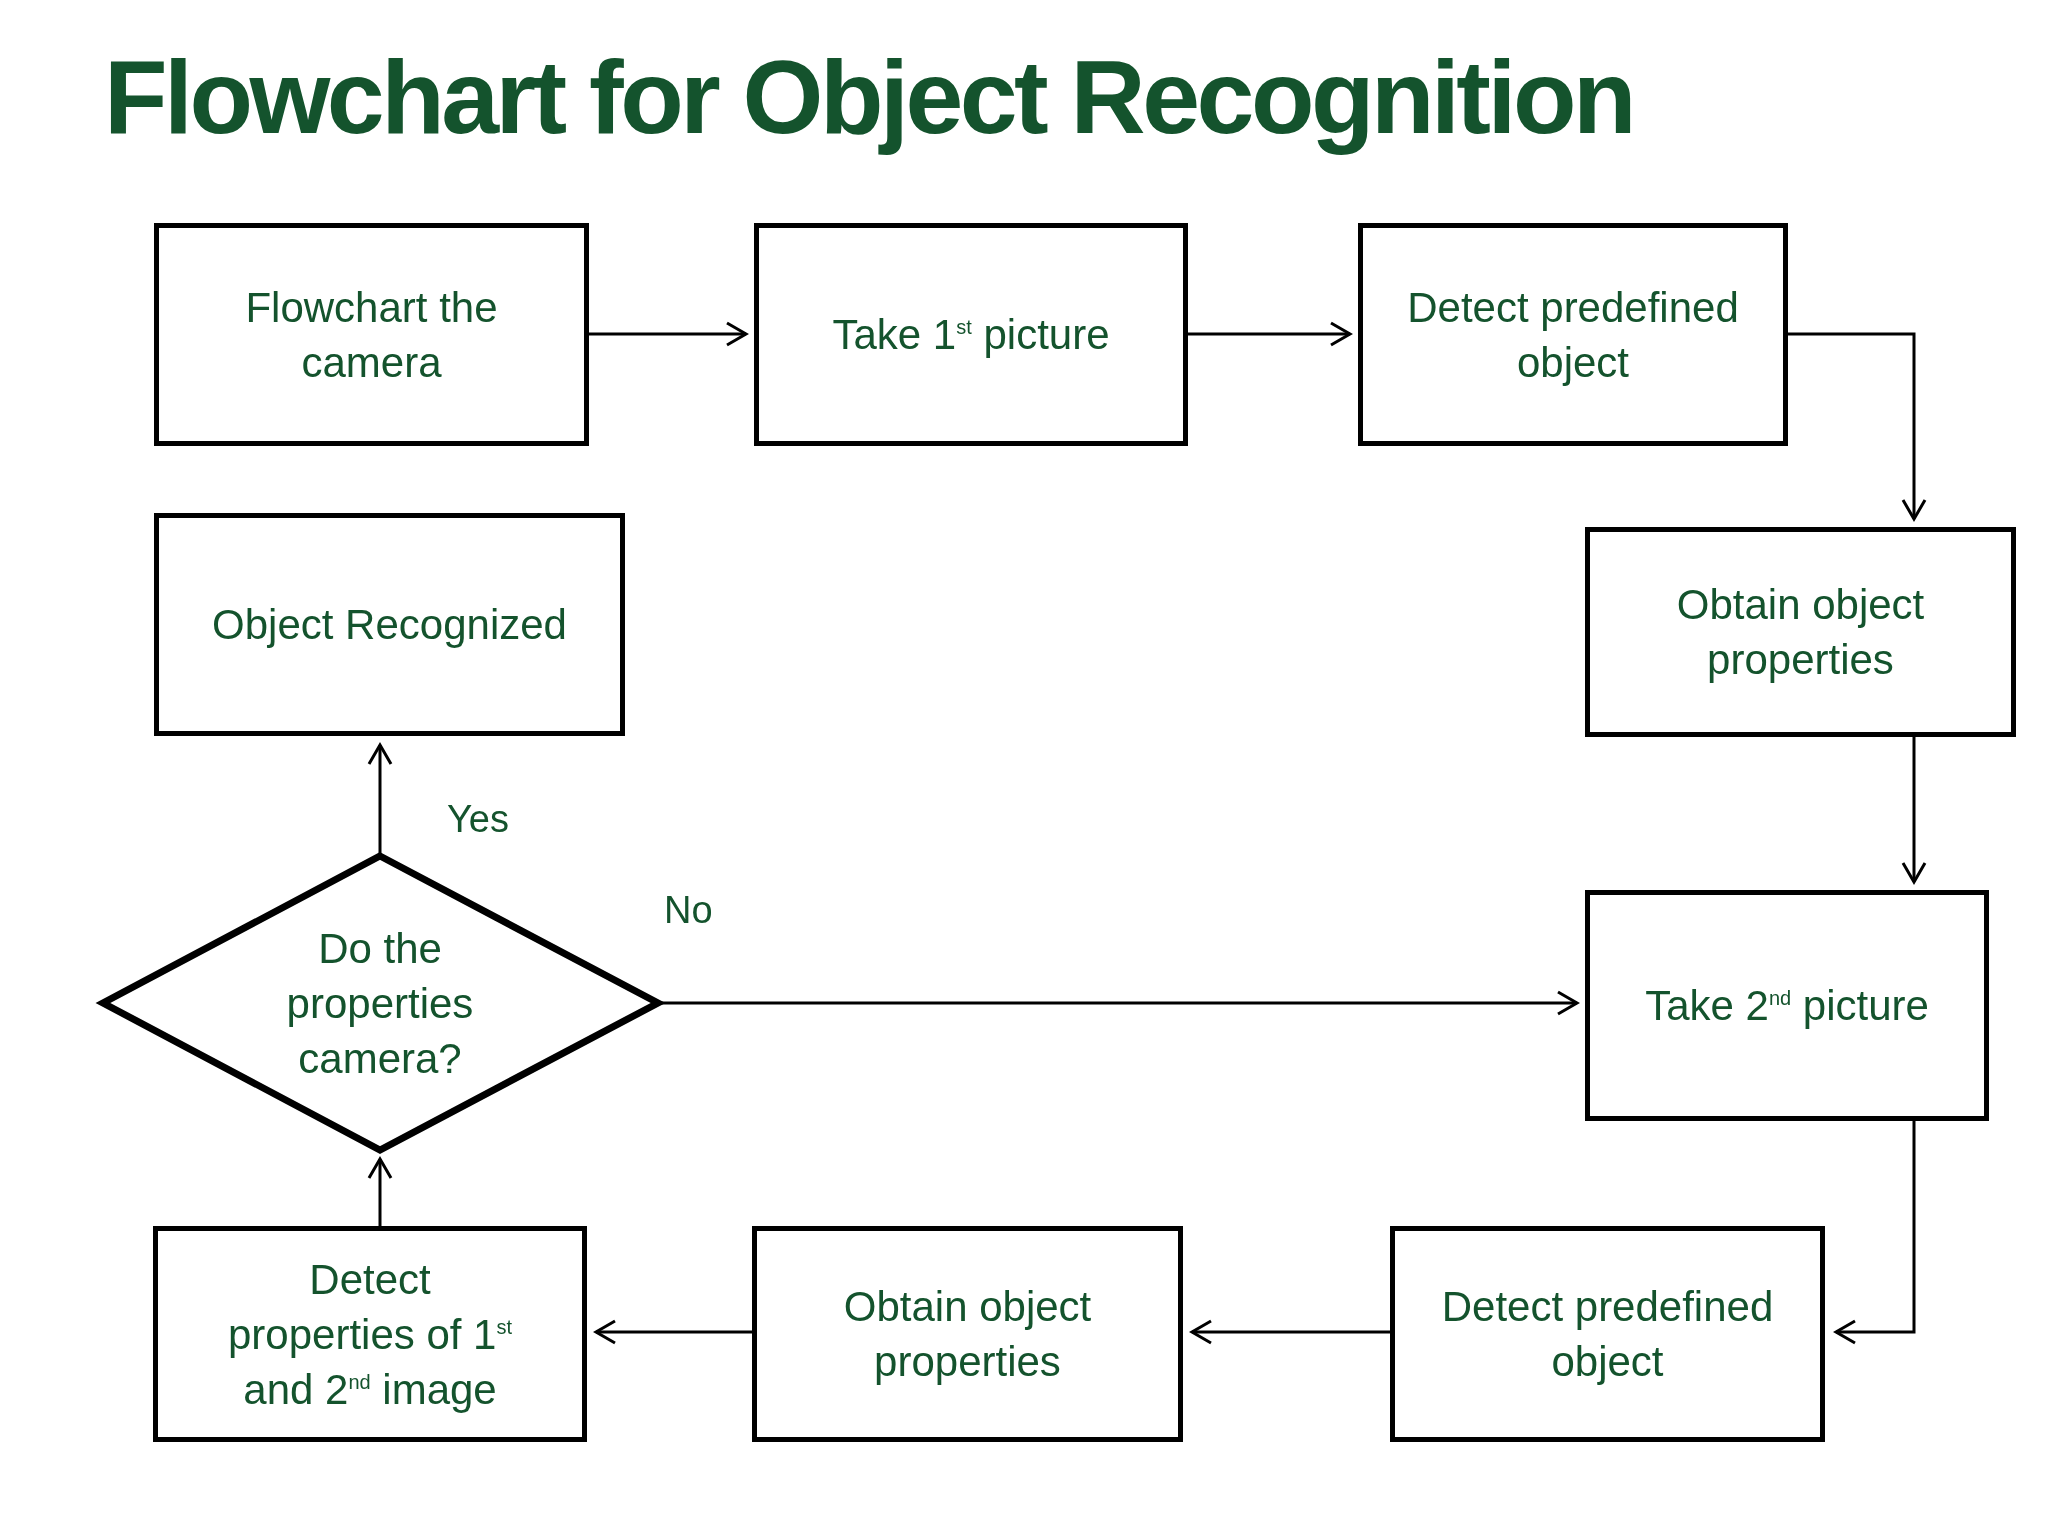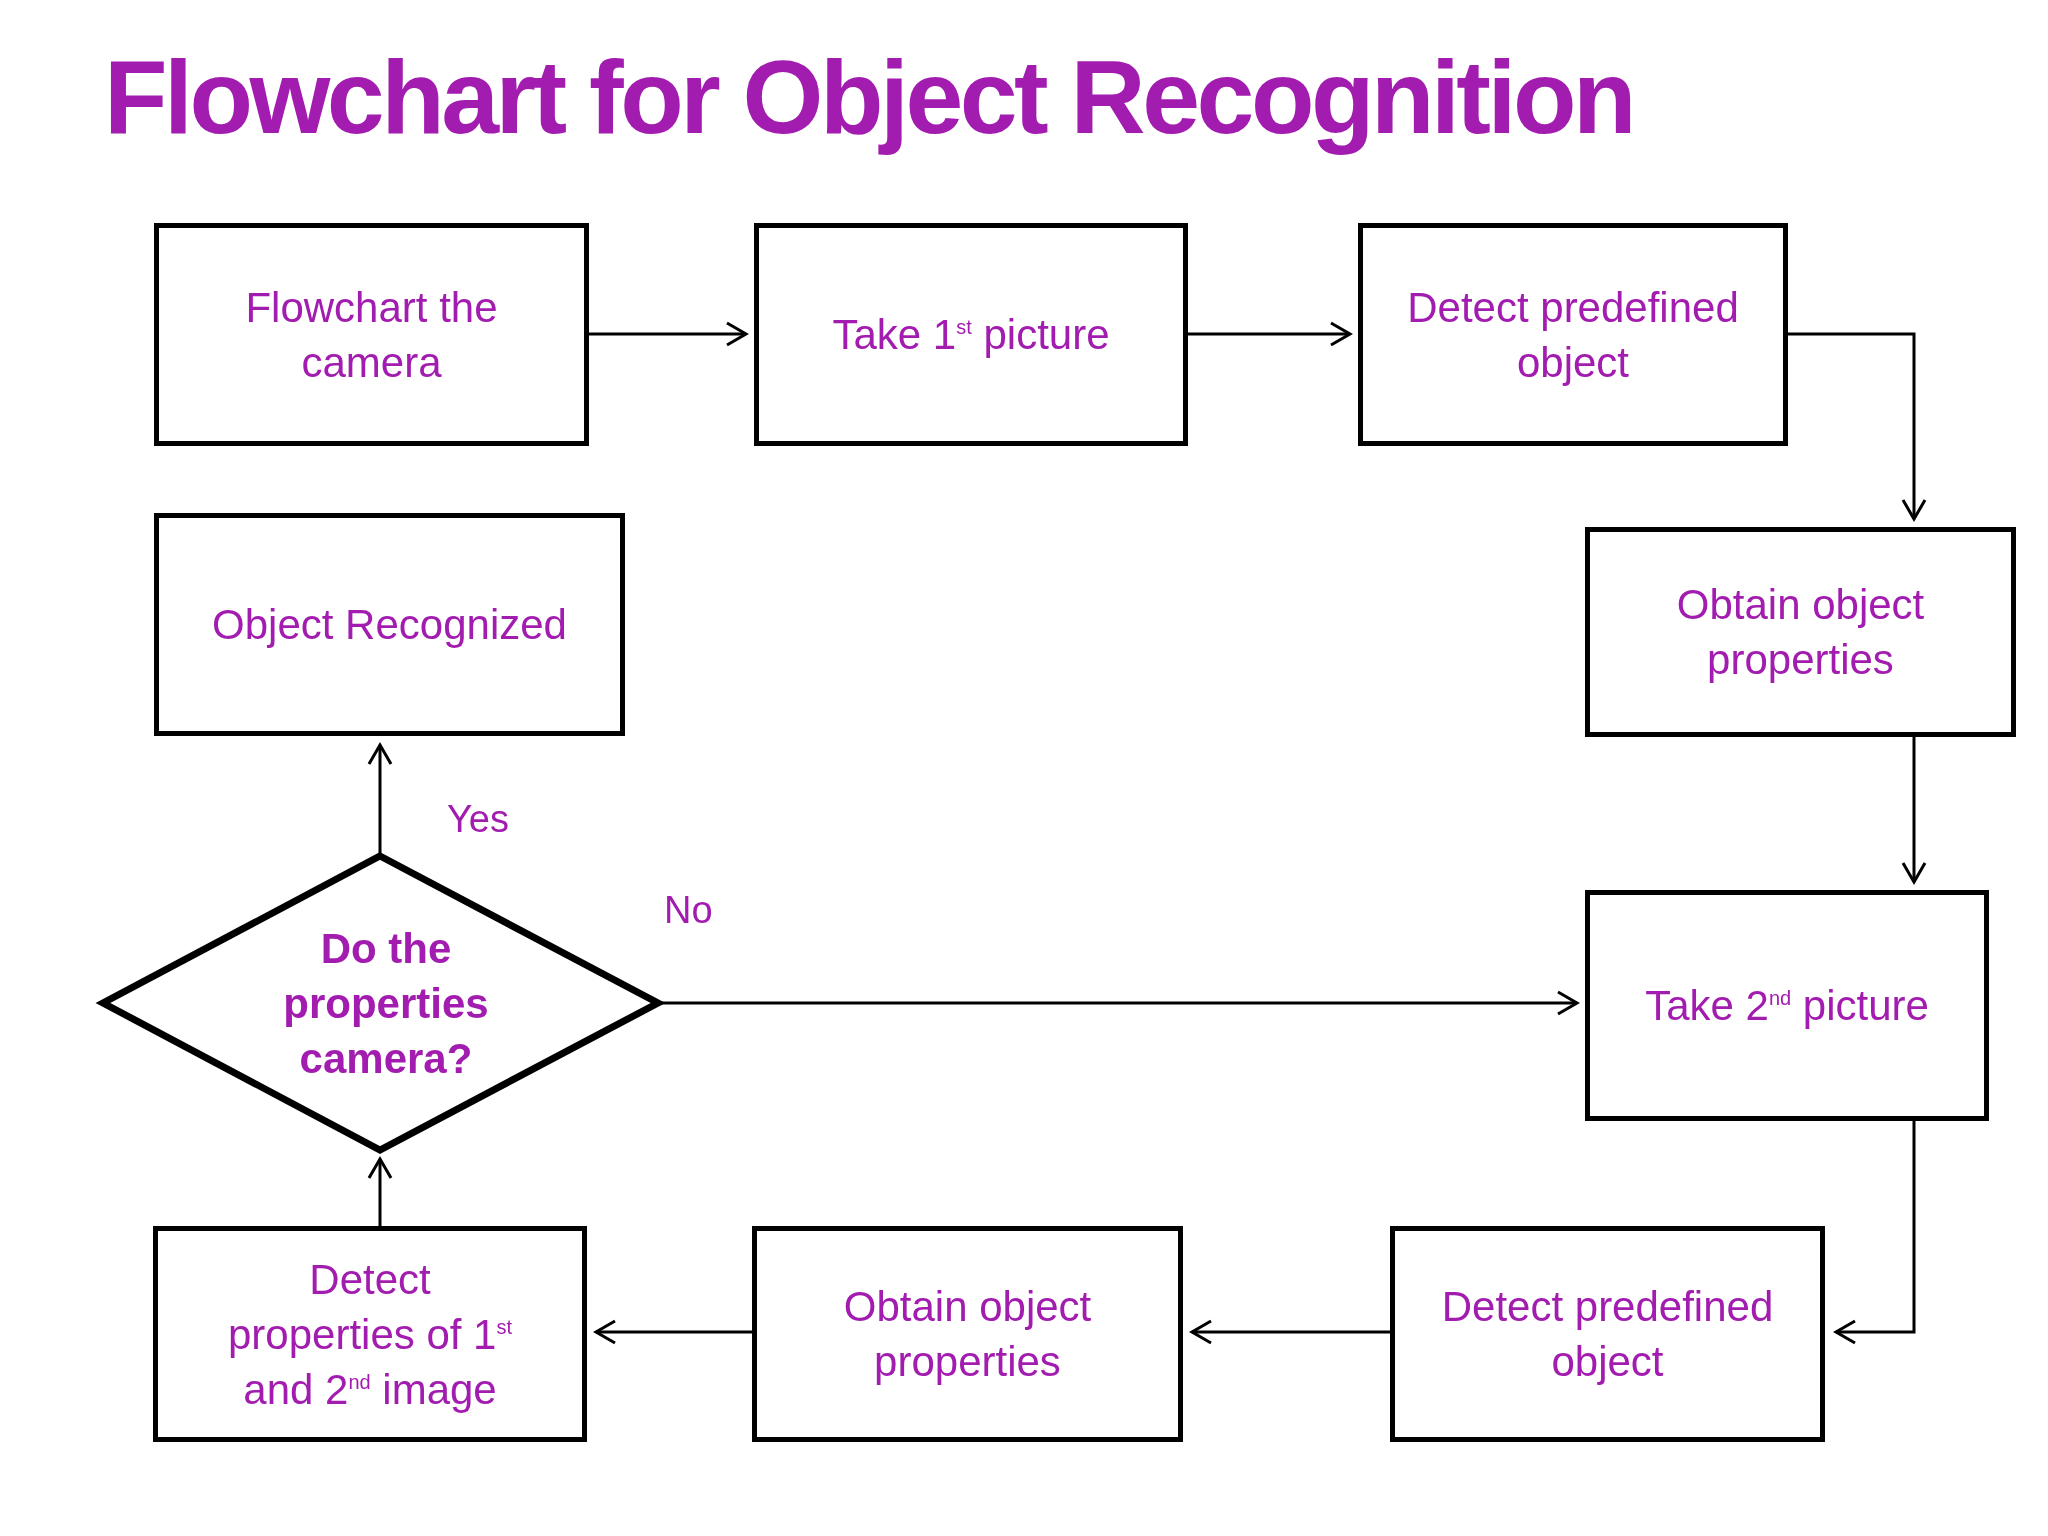--- a/index.html
+++ b/index.html
@@ -7,21 +7,21 @@
     padding: 0;
     background: #ffffff;
   }
   #canvas {
     position: relative;
     width: 2048px;
     height: 1536px;
     background: #ffffff;
     overflow: hidden;
     font-family: "Liberation Sans", "DejaVu Sans", sans-serif;
-    color: #a21caf;
+    color: #14532d;
   }
   .title {
     position: absolute;
     left: 104px;
     top: 38px;
     font-size: 104px;
     font-weight: 800;
     letter-spacing: -3.5px;
     white-space: nowrap;
   }
@@ -74,21 +74,21 @@
   
   #node-init-camera       { left: 154px;  top: 223px;  width: 435px; height: 223px; }
   #node-take-first        { left: 754px;  top: 223px;  width: 434px; height: 223px; }
   #node-detect-first      { left: 1358px; top: 223px;  width: 430px; height: 223px; }
   #node-obtain-first      { left: 1585px; top: 527px;  width: 431px; height: 210px; }
   #node-take-second       { left: 1585px; top: 890px;  width: 404px; height: 231px; }
   #node-object-recognized { left: 154px;  top: 513px;  width: 471px; height: 223px; }
   #node-compare           { left: 153px;  top: 1226px; width: 434px; height: 216px; }
   #node-obtain-second     { left: 752px;  top: 1226px; width: 431px; height: 216px; }
   #node-detect-second     { left: 1390px; top: 1226px; width: 435px; height: 216px; }
-  #diamond-label          { left: 136px;  top: 918px;  width: 500px; height: 170px; font-weight: bold; }
+  #diamond-label          { left: 130px;  top: 918px;  width: 500px; height: 170px; }
   #label-yes              { left: 447px;  top: 795px; }
   #label-no               { left: 664px;  top: 886px; }
 </style>
 </head>
 <body>
 
 <div id="canvas">
 
   <div class="title">Flowchart for Object Recognition</div>
 

